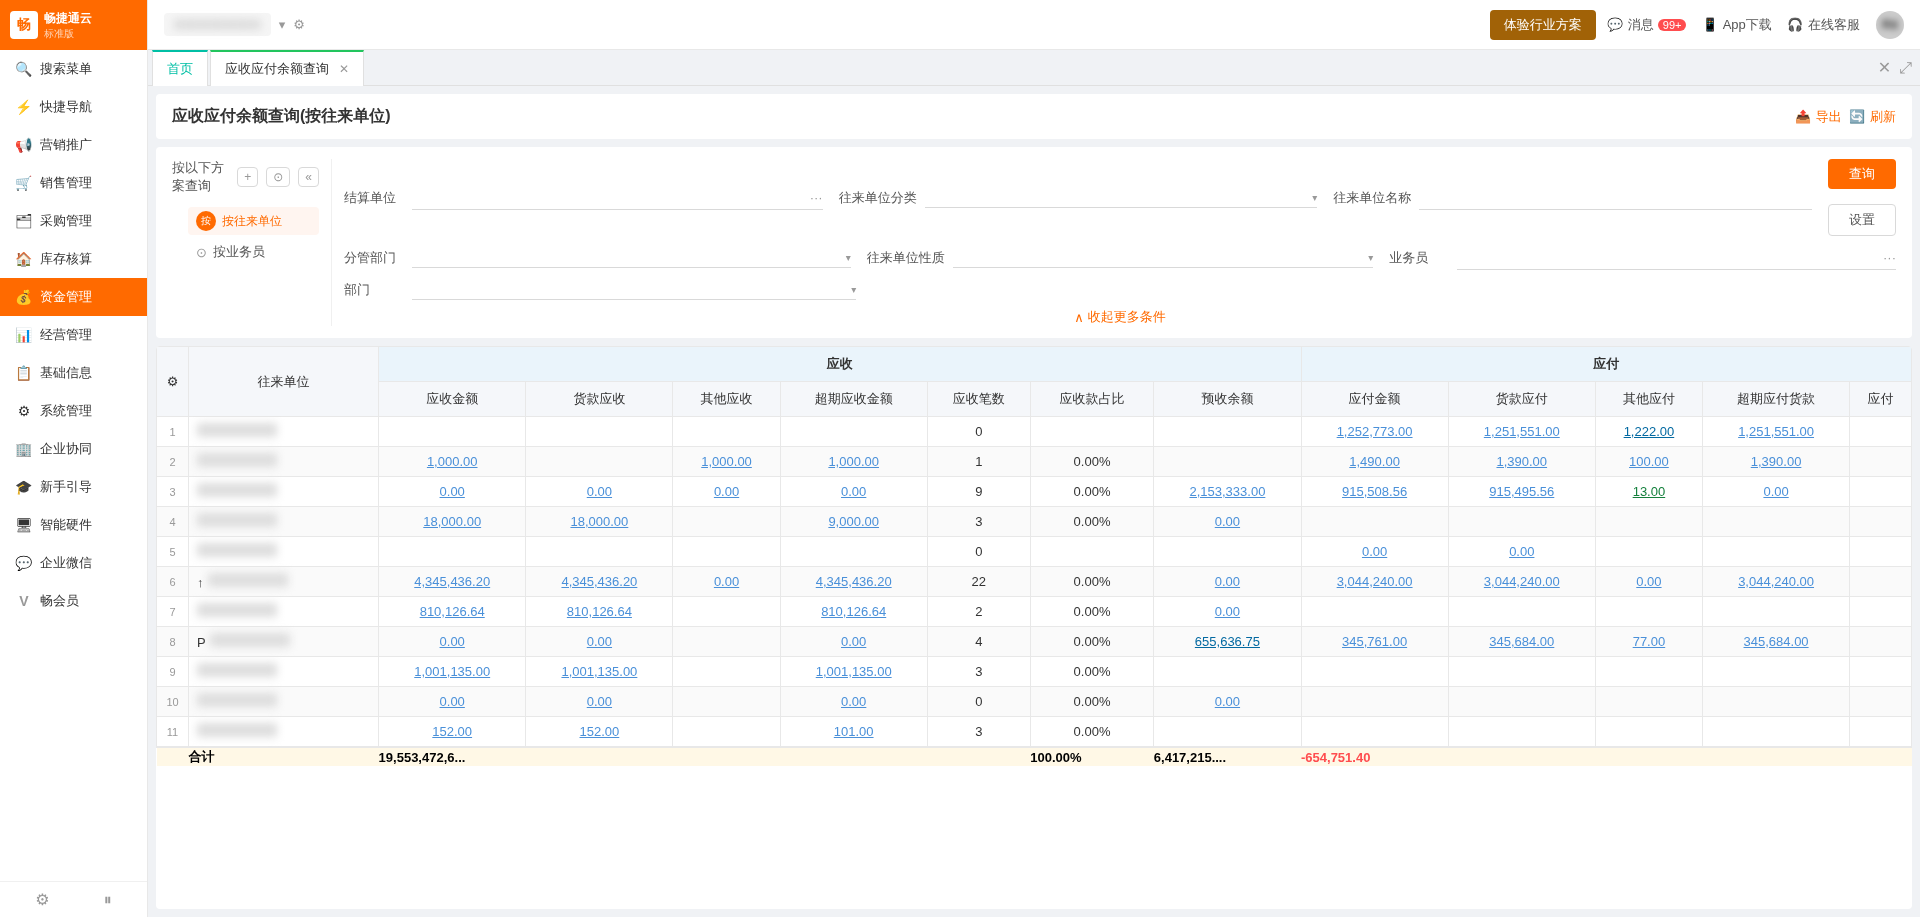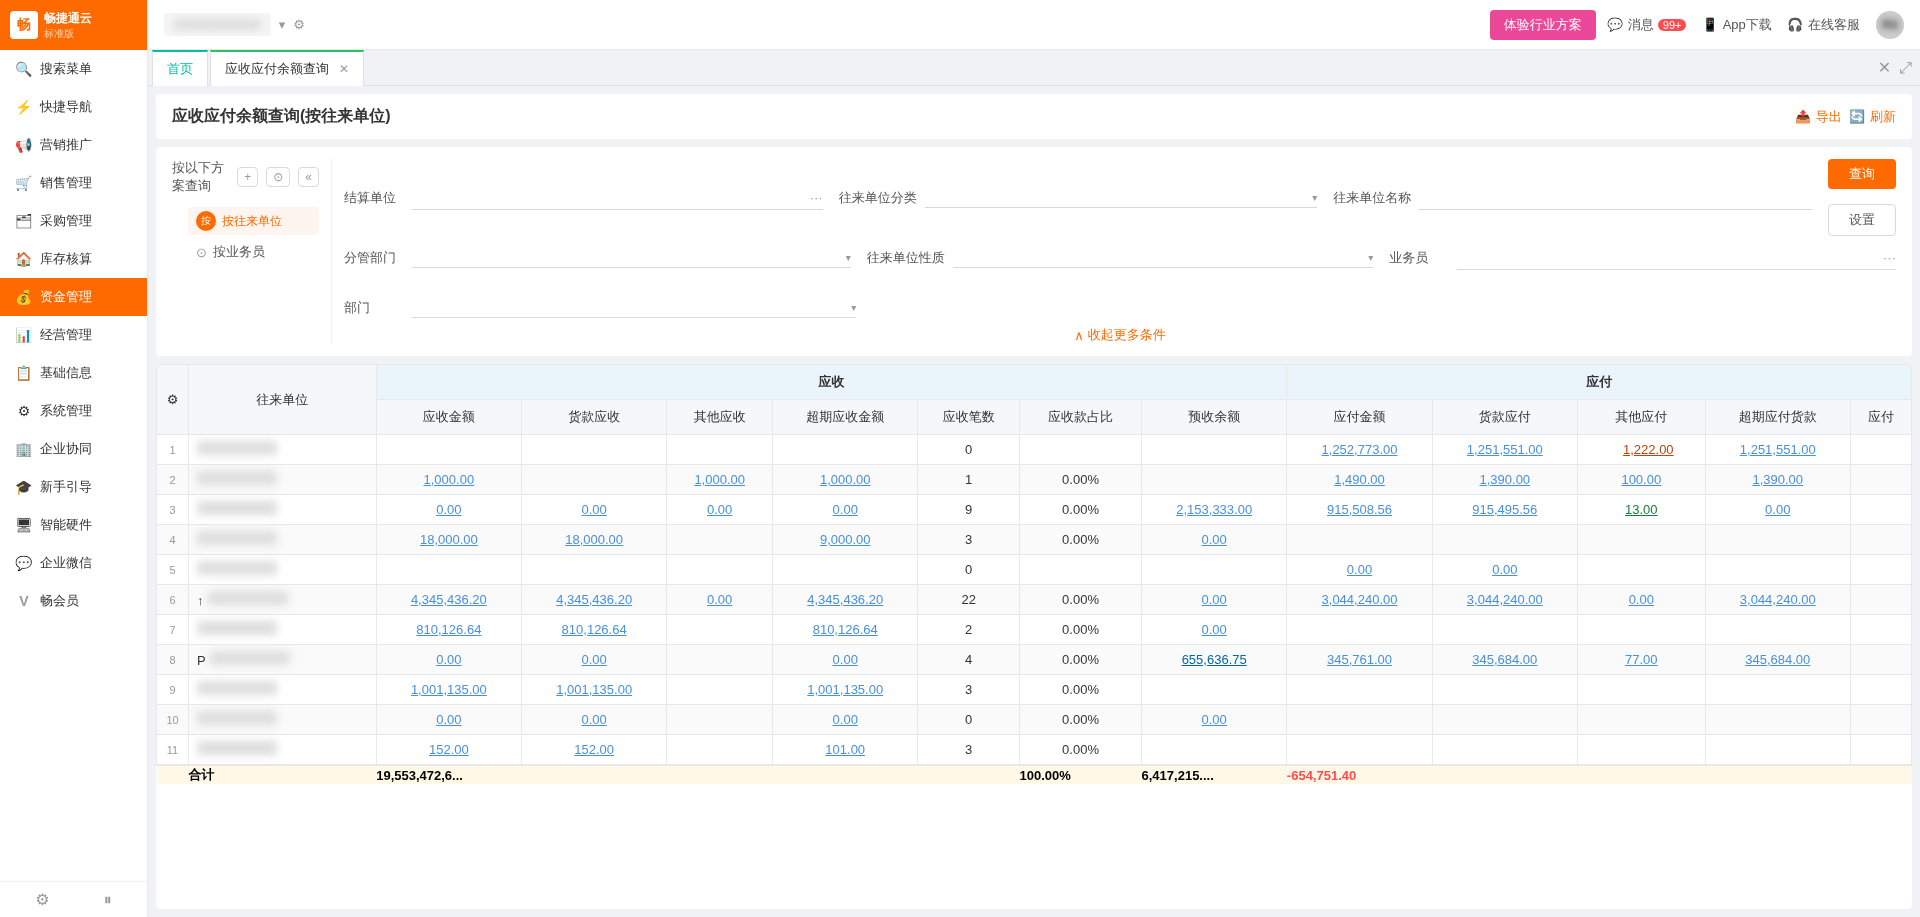--- a/index.html
+++ b/index.html
@@ -19,21 +19,21 @@
     
     .main { flex: 1; display: flex; flex-direction: column; overflow: hidden; }
 
     
     .top-header { height: 50px; background: #fff; border-bottom: 1px solid #e8e8e8; display: flex; align-items: center; padding: 0 16px; gap: 12px; }
     .breadcrumb-area { display: flex; align-items: center; gap: 8px; flex: 1; }
     .company-name { color: #999; font-size: 13px; background: #f5f5f5; padding: 4px 10px; border-radius: 4px; }
     .header-icons { display: flex; align-items: center; gap: 16px; }
     .header-btn { display: flex; align-items: center; gap: 4px; color: #555; cursor: pointer; font-size: 13px; }
     .badge { background: #ff4d4f; color: #fff; border-radius: 10px; padding: 0 5px; font-size: 11px; }
-    .industry-btn { background: #ec4899; color: #fff; border: none; padding: 6px 14px; border-radius: 4px; cursor: pointer; font-size: 13px; }
+    .industry-btn { background: #a16207; color: #fff; border: none; padding: 6px 14px; border-radius: 4px; cursor: pointer; font-size: 13px; }
     .user-avatar { width: 28px; height: 28px; background: #ccc; border-radius: 50%; }
 
     
     .tab-bar { background: #f0f2f5; border-bottom: 1px solid #e0e0e0; display: flex; align-items: center; padding: 0 0 0 4px; height: 36px; }
     .tab { display: flex; align-items: center; gap: 6px; padding: 0 14px; height: 36px; cursor: pointer; font-size: 13px; color: #555; background: #fff; border-top: 1px solid #e0e0e0; border-right: 1px solid #e0e0e0; border-left: 1px solid #e0e0e0; margin-right: 2px; }
     .tab.home { background: #fff; border-bottom: 2px solid #00bfa5; color: #00bfa5; }
     .tab.active { background: #fff; border-top: 2px solid #00bfa5; color: #333; }
     .tab-close { color: #999; font-size: 12px; margin-left: 4px; }
     .tab-actions { margin-left: auto; display: flex; align-items: center; gap: 8px; padding-right: 8px; }
     .tab-action-icon { color: #999; cursor: pointer; font-size: 16px; }
@@ -264,21 +264,21 @@
             <div class="filter-field">
               <span class="filter-field-label">往来单位名称</span>
               <input type="text" style="border-top: none; border-right: none; border-left: none; border-image: initial; border-bottom: 1px solid rgb(217, 217, 217); padding: 4px 0px; flex: 1 1 0%; outline: none; font-size: 13px;">
             </div>
             <div class="query-btns">
               <button class="query-btn">查询</button>
               <button class="settings-btn">设置</button>
             </div>
           </div>
 
-          <div class="filter-row" style="margin-bottom:28px;">
+          <div class="filter-row" style="margin-bottom:10px;">
             <div class="filter-field">
               <span class="filter-field-label">分管部门</span>
               <div class="filter-select">
                 <span></span>
                 <span class="filter-select-arrow">▾</span>
               </div>
             </div>
             <div class="filter-field">
               <span class="filter-field-label">往来单位性质</span>
               <div class="filter-select">
@@ -345,21 +345,21 @@
               <td class="text-left"><span style="filter: blur(4px); display: inline-block; min-width: 80px; height: 14px; background: rgb(221, 221, 221); border-radius: 2px;"></span></td>
               <td></td>
               <td></td>
               <td></td>
               <td></td>
               <td>0</td>
               <td></td>
               <td></td>
               <td><a style="color: rgb(74, 144, 217); text-decoration: underline; cursor: pointer;">1,252,773.00</a></td>
               <td><a style="color: rgb(74, 144, 217); text-decoration: underline; cursor: pointer;">1,251,551.00</a></td>
-              <td><a style="color: #c2410c; text-decoration: underline; cursor: pointer; margin-left: 14px;">1,222.00</a></td>
+              <td><a style="color: #0369a1; text-decoration: underline; cursor: pointer;">1,222.00</a></td>
               <td><a style="color: rgb(74, 144, 217); text-decoration: underline; cursor: pointer;">1,251,551.00</a></td>
               <td></td>
             </tr>
             <tr>
               <td style="color: rgb(153, 153, 153); font-size: 11px;">2</td>
               <td class="text-left"><span style="filter: blur(4px); display: inline-block; min-width: 80px; height: 14px; background: rgb(221, 221, 221); border-radius: 2px;"></span></td>
               <td><a style="color: rgb(74, 144, 217); text-decoration: underline; cursor: pointer;">1,000.00</a></td>
               <td></td>
               <td><a style="color: rgb(74, 144, 217); text-decoration: underline; cursor: pointer;">1,000.00</a></td>
               <td><a style="color: rgb(74, 144, 217); text-decoration: underline; cursor: pointer;">1,000.00</a></td>

